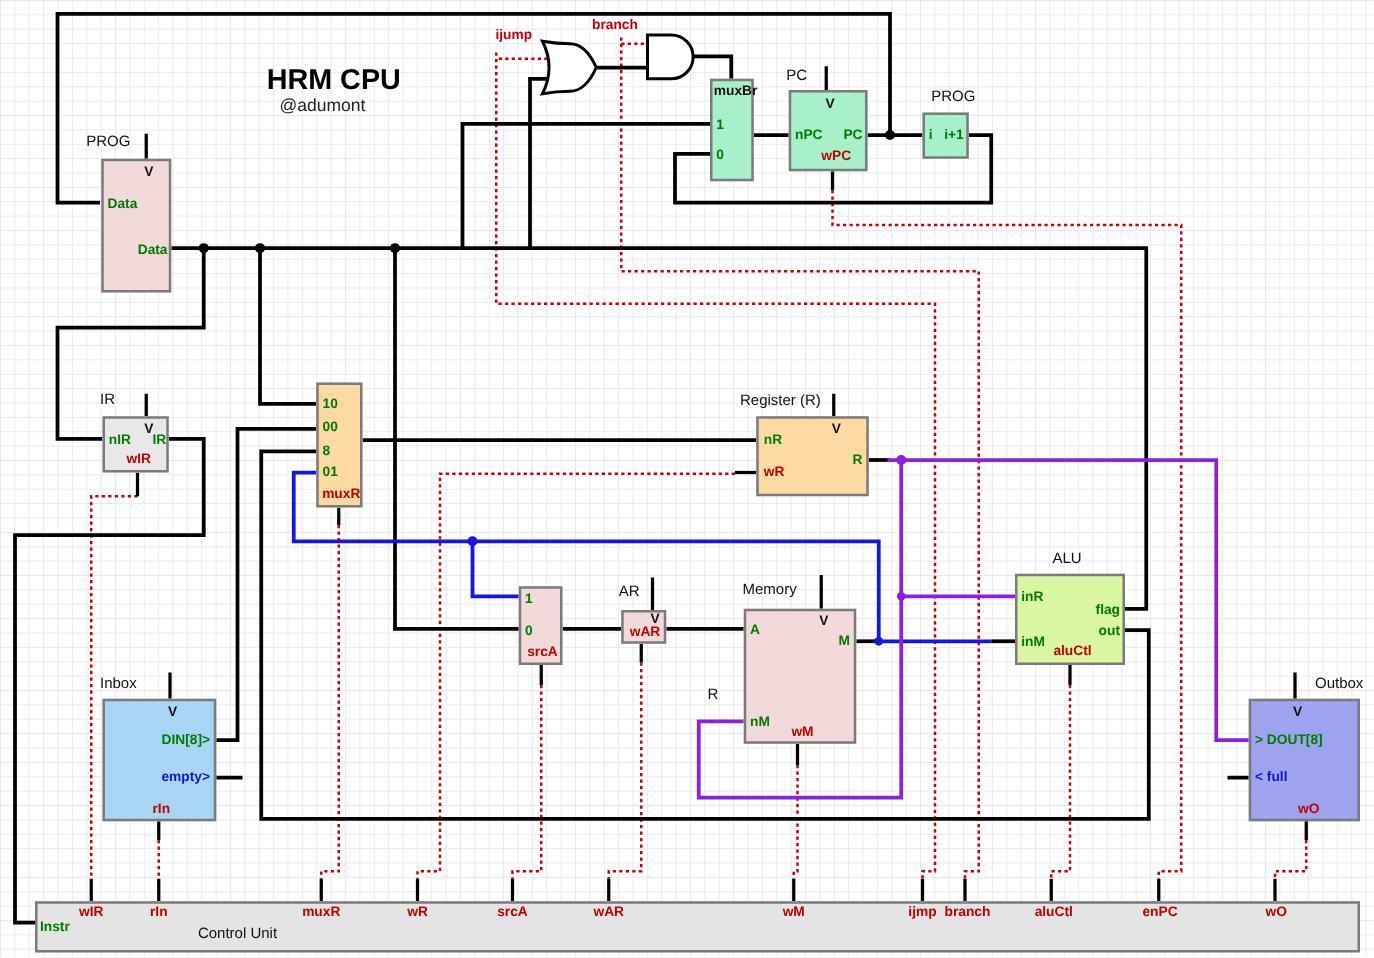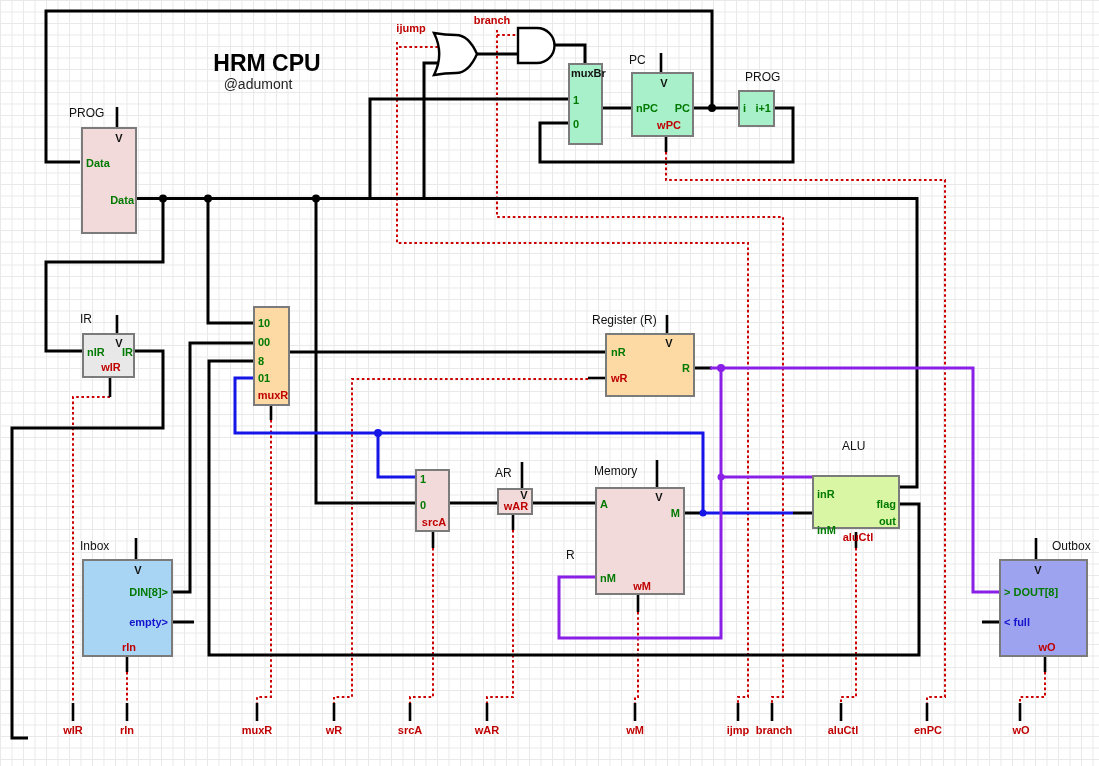--- a/index.html
+++ b/index.html
@@ -207,21 +207,21 @@
   <span class="cap" style="left:566px;top:548px">R</span>
   <div class="blk" style="left:595px;top:487px;width:90px;height:108px;background:#f3dada">
     <span class="pl k ctr" style="left:62px;top:2px">V</span>
     <span class="pl g" style="left:3px;top:9px">A</span>
     <span class="pl g ra" style="left:66px;top:18px;width:17px">M</span>
     <span class="pl g" style="left:3px;top:83px">nM</span>
     <span class="pl r ctr" style="left:45px;top:91px">wM</span>
   </div>
 
   <span class="cap" style="left:842px;top:439px">ALU</span>
-  <div class="blk" style="left:812px;top:475px;width:88px;height:54px;background:#d8f6a3">
+  <div class="blk" style="left:812px;top:459px;width:88px;height:73px;background:#d8f6a3">
     <span class="pl g" style="left:3px;top:11px">inR</span>
     <span class="pl g" style="left:3px;top:47px">inM</span>
     <span class="pl g ra" style="left:54px;top:21px;width:28px">flag</span>
     <span class="pl g ra" style="left:54px;top:38px;width:28px">out</span>
     <span class="pl r ctr" style="left:44px;top:54px">aluCtl</span>
   </div>
 
   <span class="cap" style="left:80px;top:539px">Inbox</span>
   <div class="blk" style="left:82px;top:559px;width:91px;height:98px;background:#a9d5f4">
     <span class="pl k ctr" style="left:54px;top:3px">V</span>
@@ -231,20 +231,24 @@
   </div>
 
   <span class="cap" style="left:1052px;top:539px">Outbox</span>
   <div class="blk" style="left:999px;top:559px;width:89px;height:98px;background:#9ea3ef">
     <span class="pl k ctr" style="left:37px;top:3px">V</span>
     <span class="pl g" style="left:3px;top:25px">&gt; DOUT[8]</span>
     <span class="pl b" style="left:3px;top:55px">&lt; full</span>
     <span class="pl r ctr" style="left:46px;top:80px">wO</span>
   </div>
 
+  <div class="blk" style="left:28px;top:721px;width:1060px;height:41px;background:#e4e4e4">
+    <span class="pl g" style="left:2px;top:13px">Instr</span>
+    <span class="cap ctr" style="left:160px;top:16px">Control Unit</span>
+  </div>
   <span class="pl r ctr" style="left:73px;top:724px">wIR</span>
   <span class="pl r ctr" style="left:127px;top:724px">rIn</span>
   <span class="pl r ctr" style="left:257px;top:724px">muxR</span>
   <span class="pl r ctr" style="left:334px;top:724px">wR</span>
   <span class="pl r ctr" style="left:410px;top:724px">srcA</span>
   <span class="pl r ctr" style="left:487px;top:724px">wAR</span>
   <span class="pl r ctr" style="left:635px;top:724px">wM</span>
   <span class="pl r ctr" style="left:738px;top:724px">ijmp</span>
   <span class="pl r ctr" style="left:774px;top:724px">branch</span>
   <span class="pl r ctr" style="left:843px;top:724px">aluCtl</span>

